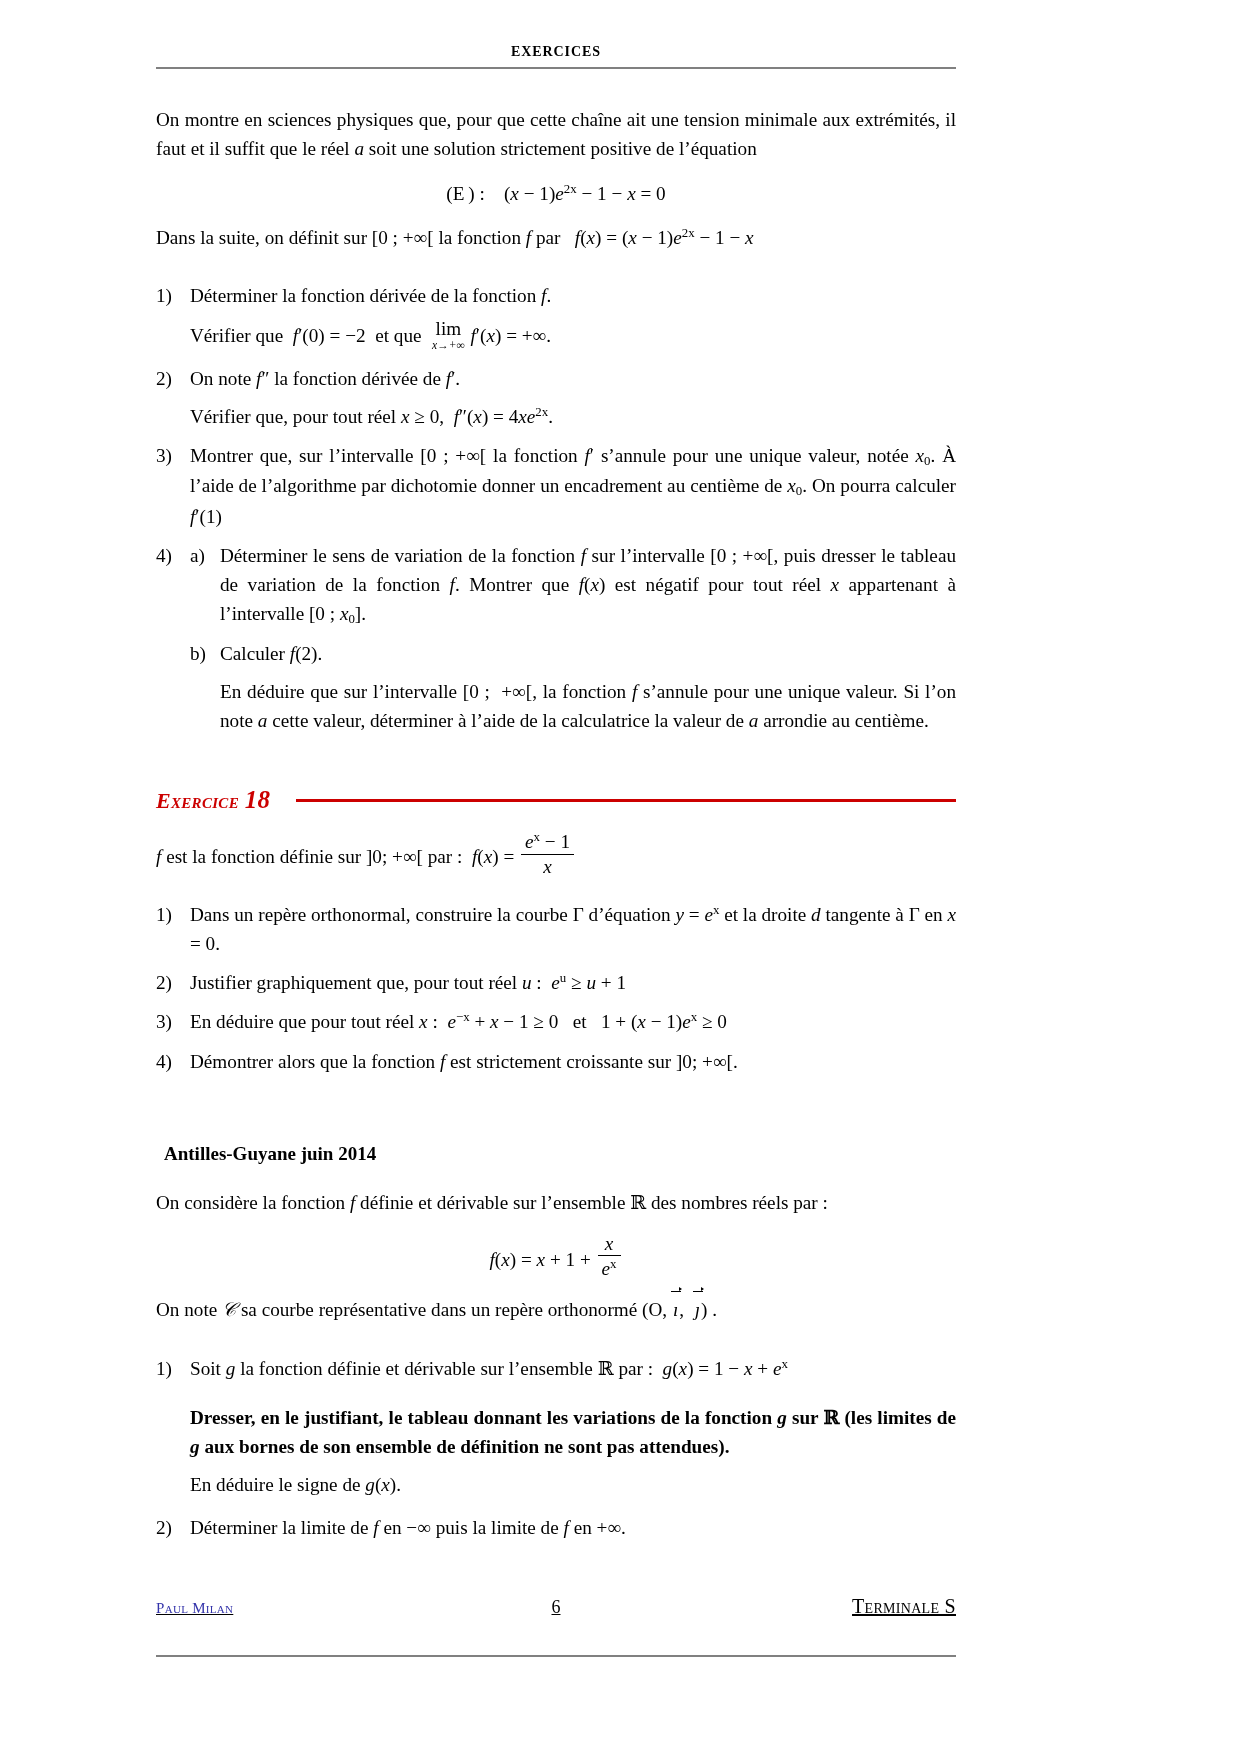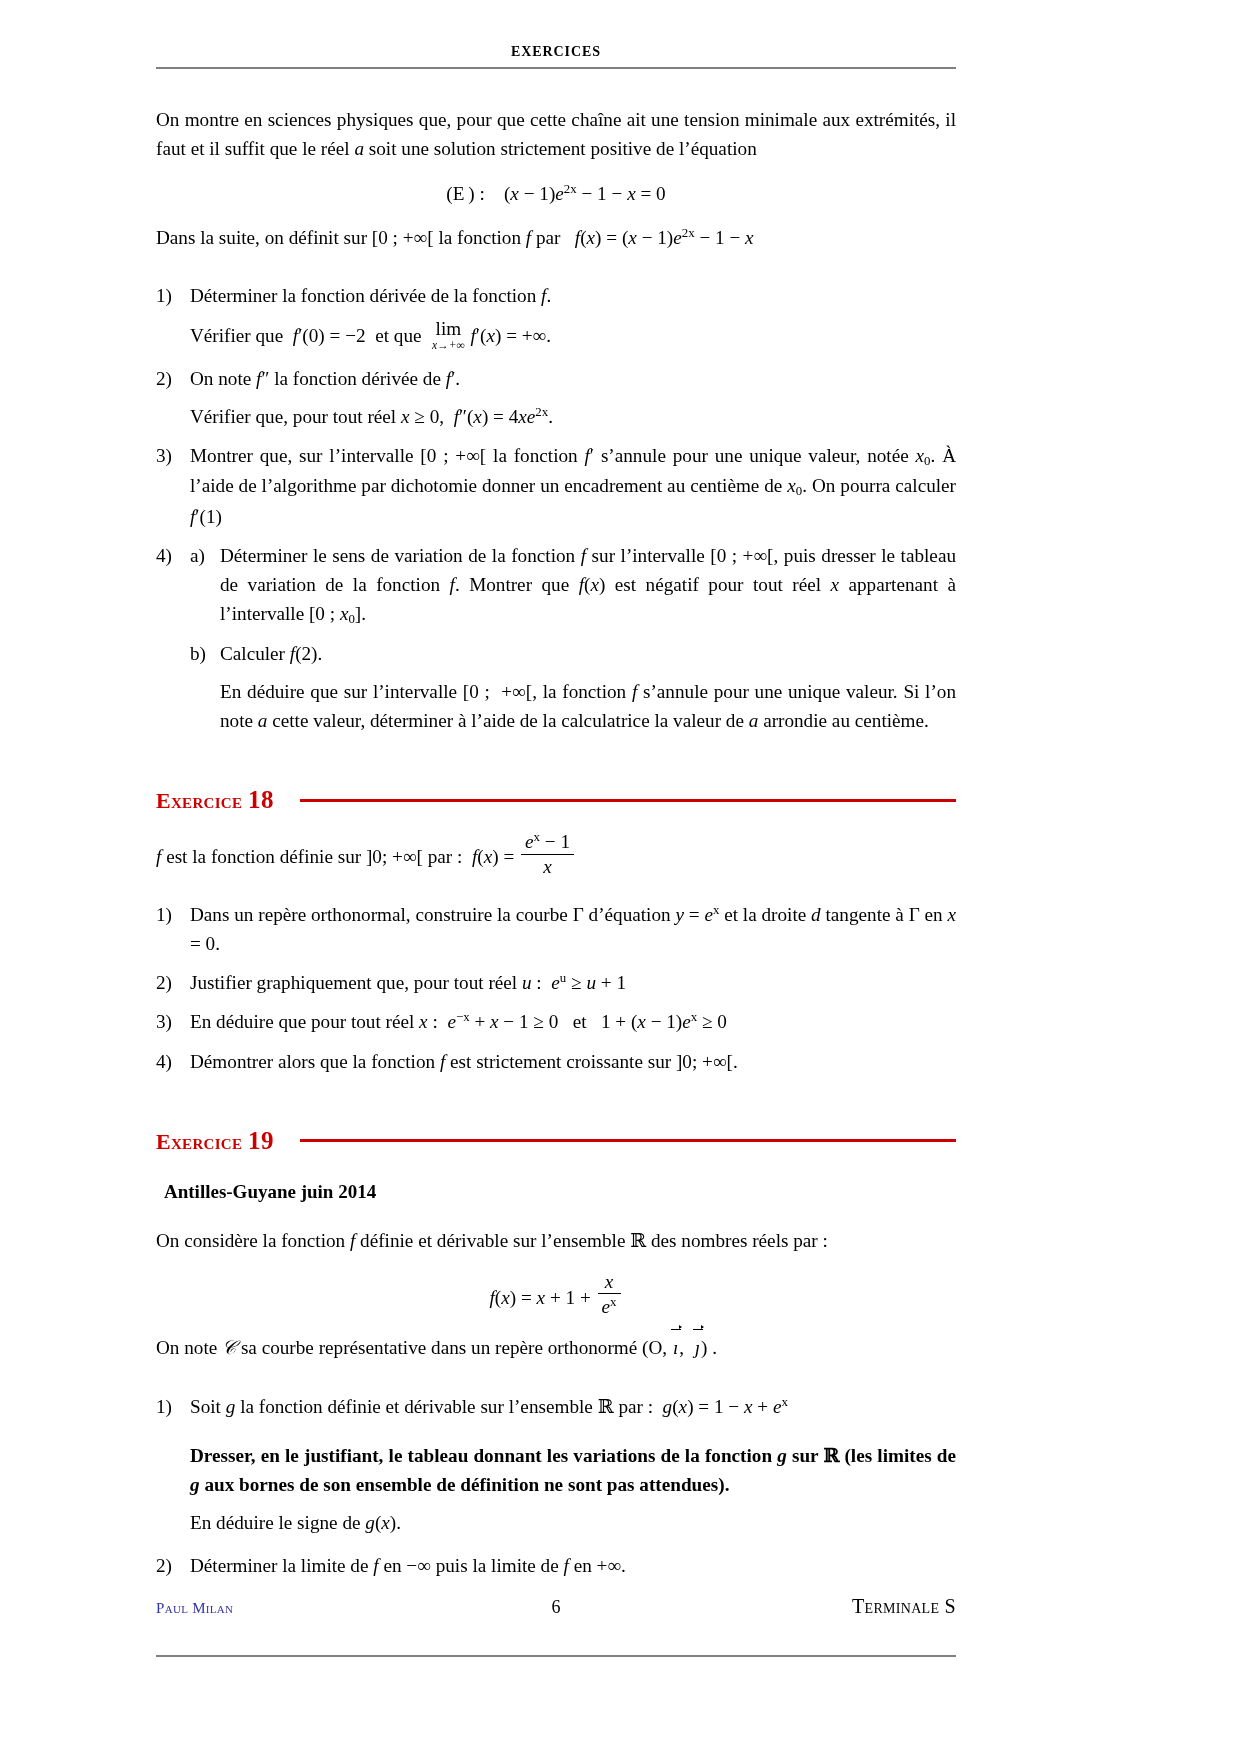--- a/index.html
+++ b/index.html
@@ -154,20 +154,21 @@
     margin: 0;
   }
   .extitle {
     flex: 0 0 auto;
     color: #CC0000;
     font-weight: bold;
     font-size: 22px;
     white-space: nowrap;
     font-variant: small-caps;
     letter-spacing: 0.3px;
+    font-style: italic;
   }
   .extitle .num-big { font-size: 25px; }
   .exrule {
     flex: 1 1 auto;
     height: 3px;
     background: #CC0000;
     margin-left: 26px;
   }
   .exsource {
     font-weight: bold;
@@ -185,20 +186,21 @@
     background: #808080;
   }
   .footer {
     position: absolute;
     left: 0;
     top: 1595px;
     width: 800px;
     display: flex;
     align-items: baseline;
     font-size: 15px;
+    text-decoration: underline;
   }
   .footer-left {
     flex: 1 1 0;
     text-align: left;
     color: #3333AA;
     font-variant: small-caps;
     letter-spacing: 0.3px;
   }
   .footer-center {
     flex: 0 0 auto;
@@ -340,27 +342,20 @@
       <div class="item">
         <div class="item-num">4)</div>
         <div class="item-body">
           Démontrer alors que la fonction <span class="mi">f</span> est strictement croissante sur ]0; +∞[.
         </div>
       </div>
     </div>
 
     <div class="gap-xl"></div>
 
-    <div class="exheader">
-      <div class="extitle">
-        <span>Exercice</span>
-        <span class="num-big">19</span>
-      </div>
-      <div class="exrule"></div>
-    </div>
 
     <div class="exsource">Antilles-Guyane juin 2014</div>
 
     <div class="gap-m"></div>
 
     <p class="para">
       On considère la fonction <span class="mi">f</span> définie et dérivable sur l’ensemble <span class="bbR">ℝ</span> des nombres réels par :
     </p>
 
     <div class="display">

